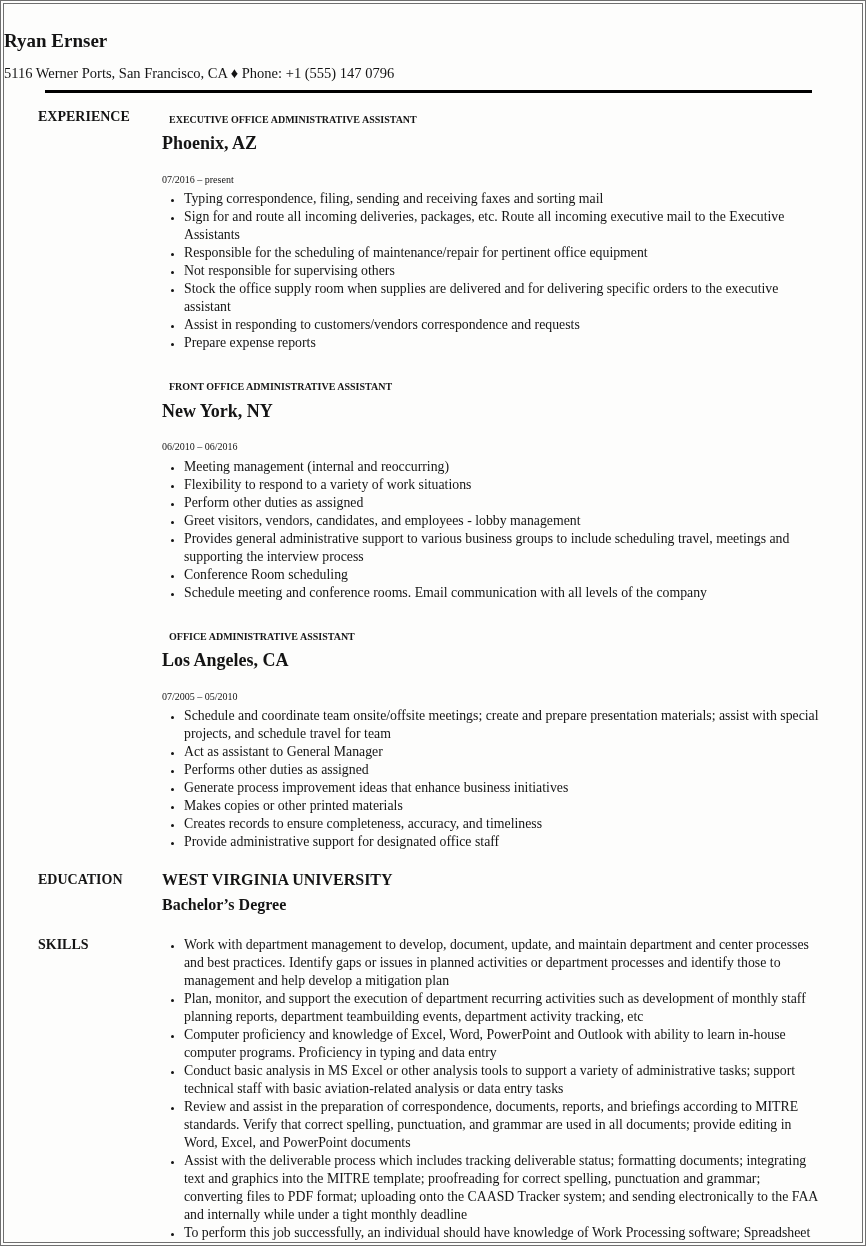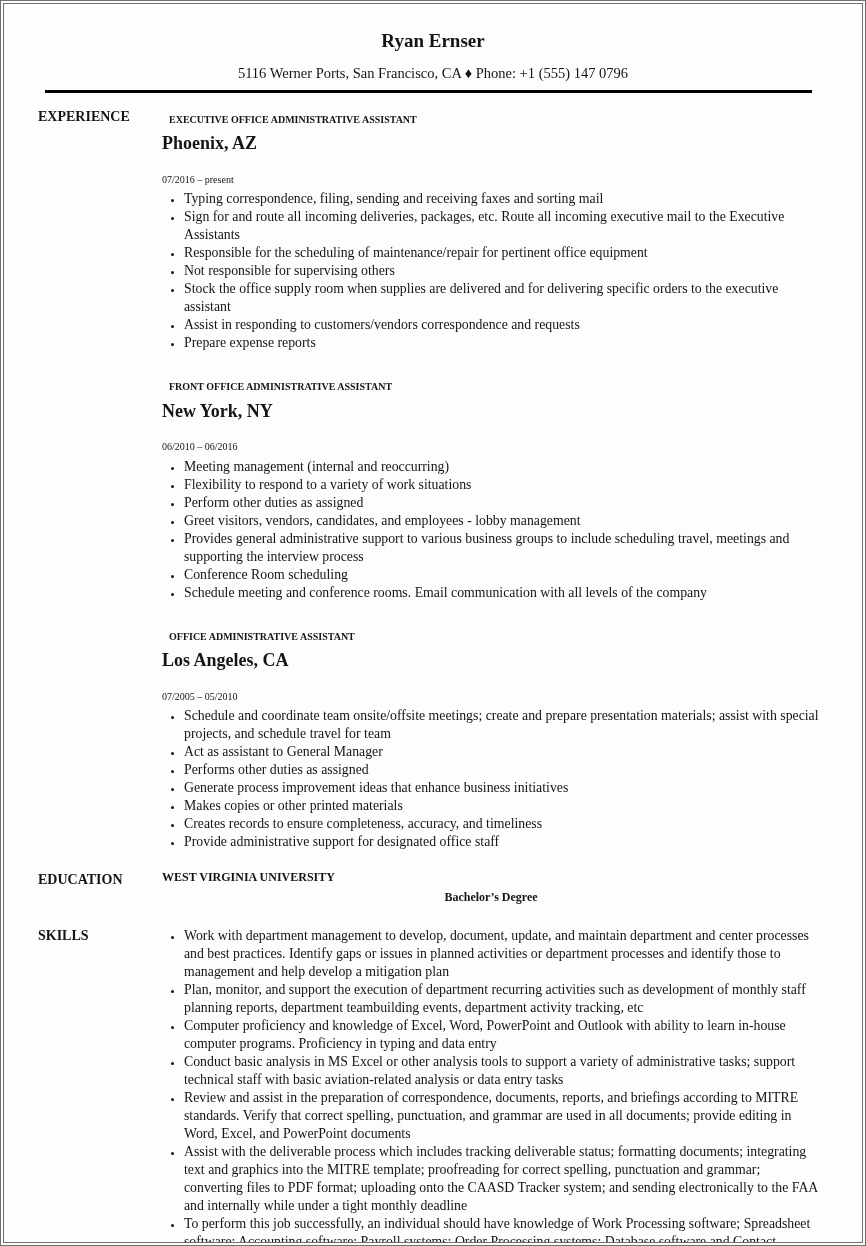--- a/index.html
+++ b/index.html
@@ -12,21 +12,21 @@
     width: 866px;
     height: 1246px;
     box-sizing: border-box;
     border: 4px double #6f6f6f;
     background: #fdfdfc;
     overflow: hidden;
     font-family: "Liberation Serif", serif;
     color: #141414;
   }
   
-  .resume-header { text-align: center; padding-top: 26px; }
+  .resume-header { padding-top: 26px; }
   .candidate-name {
     margin: 0;
     font-size: 19px;
     font-weight: bold;
     line-height: 1.15;
   }
   .contact-line {
     margin: 13px 0 0;
     font-size: 14.5px;
     font-weight: normal;
@@ -77,30 +77,29 @@
   }
   ul.bullets li {
     font-size: 13.8px;
     line-height: 18px;
   }
   ul.bullets li::marker { font-size: 11px; }
   ul.skill-bullets { margin-top: 1px; }
   
   .school-name {
     margin: 0;
-    font-size: 12px;
+    font-size: 16px;
     font-weight: bold;
     line-height: 1.25;
   }
   .degree {
     margin-top: 5px;
-    font-size: 12px;
+    font-size: 16px;
     font-weight: bold;
     line-height: 1.2;
-    text-align: center;
   }
 </style>
 </head>
 <body>
 
 <div class="page">
 
   <header class="resume-header">
     <h1 class="candidate-name">Ryan Ernser</h1>
     <p class="contact-line">5116 Werner Ports, San Francisco, CA ♦ Phone: +1 (555) 147 0796</p>

